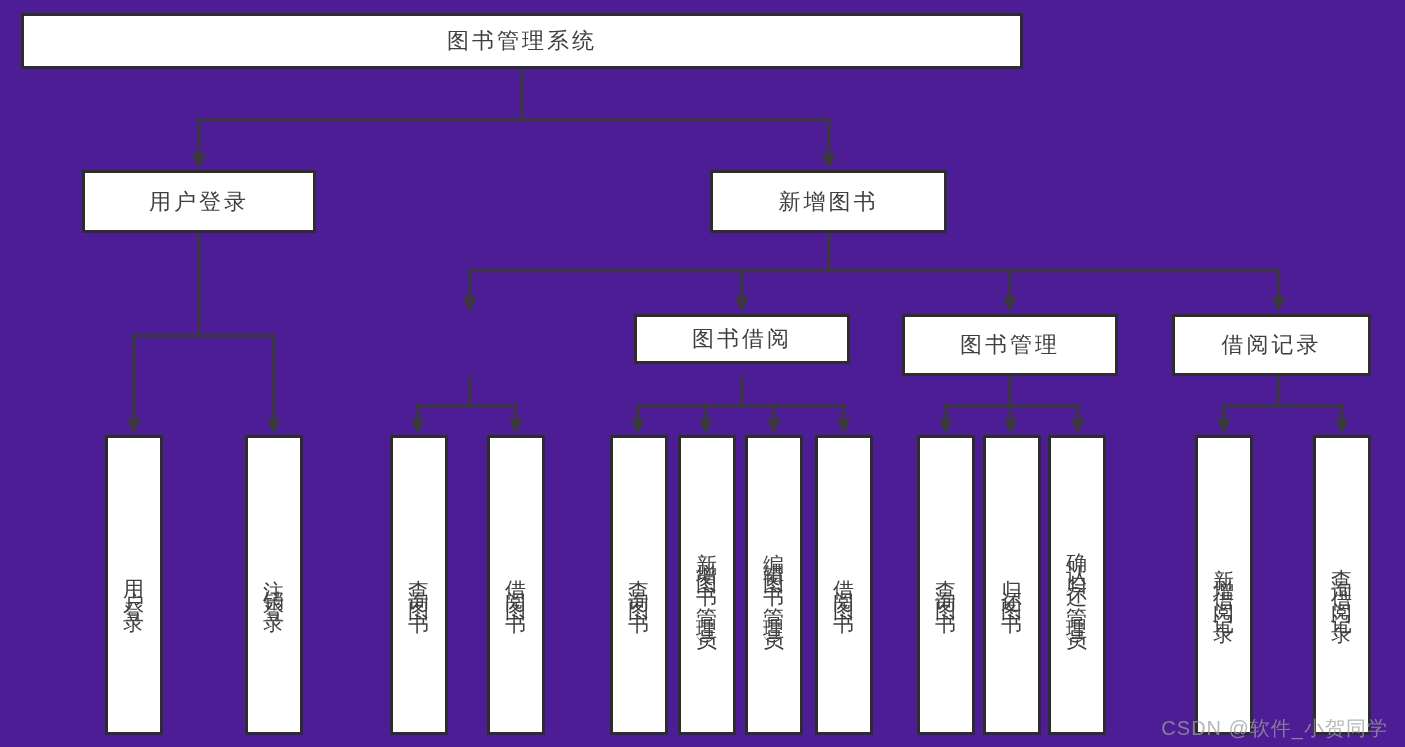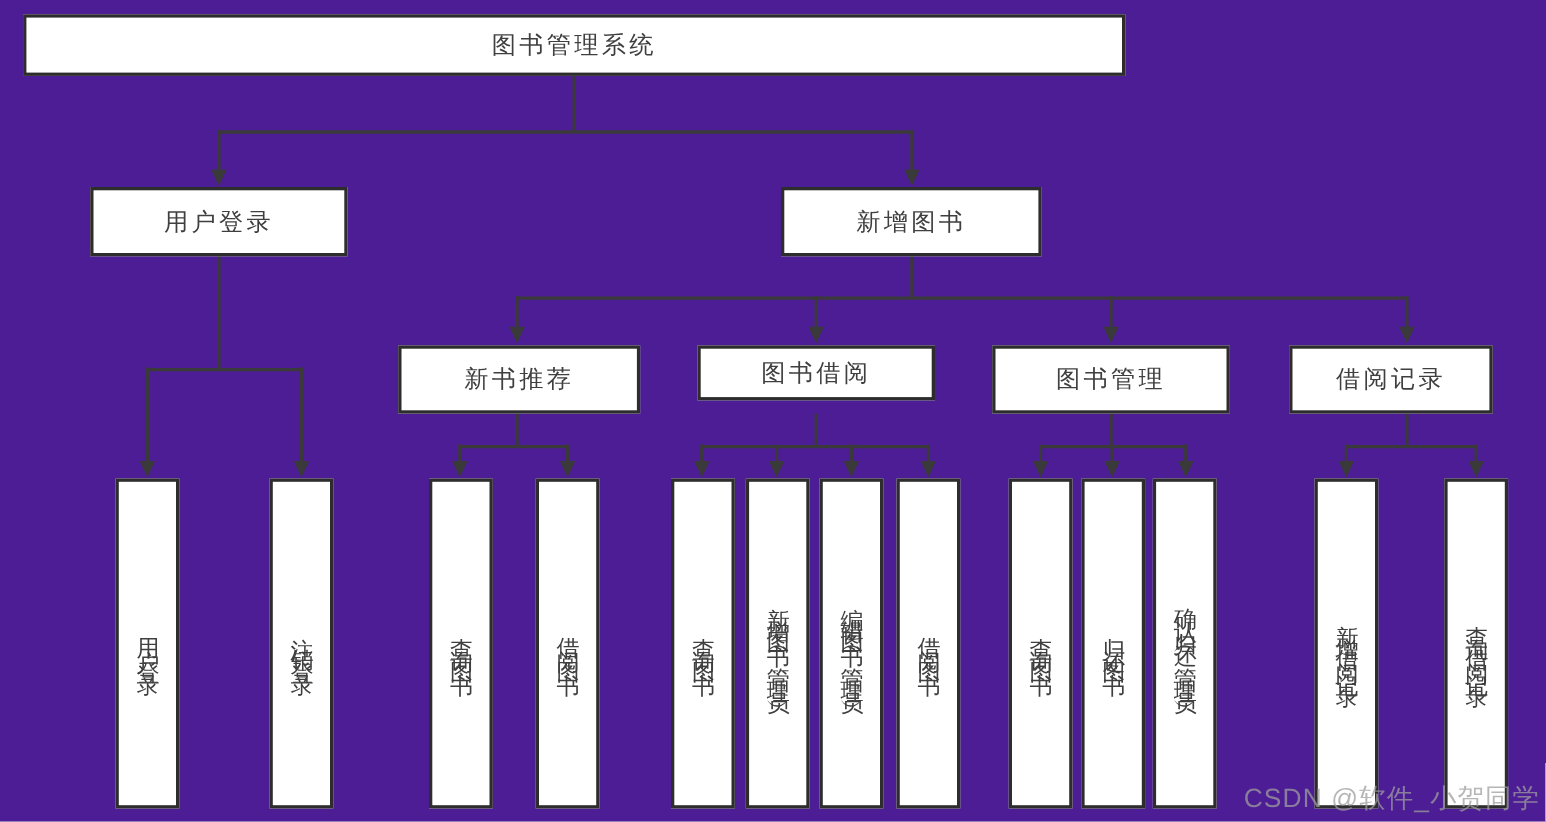--- a/index.html
+++ b/index.html
@@ -38,24 +38,24 @@
   .vlbl {
     writing-mode: vertical-rl;
     color: #3f3f3f;
     font-size: 21px;
     letter-spacing: 11px;
     line-height: 1;
     white-space: nowrap;
   }
   #watermark {
     position: absolute;
-    right: 5px;
+    right: 17px;
     bottom: 5px;
     z-index: 5;
-    font-size: 24px;
+    font-size: 20px;
     color: rgba(158, 158, 158, 0.75);
     letter-spacing: 1px;
     white-space: nowrap;
   }
 </style>
 </head>
 <body>
 
 <div id="canvas">
 
@@ -132,30 +132,27 @@
     <span class="lbl">图书管理系统</span>
   </div>
 
   <div class="box" style="left:82px; top:170px; width:234px; height:63px">
     <span class="lbl">用户登录</span>
   </div>
   <div class="box" style="left:710px; top:170px; width:237px; height:63px">
     <span class="lbl">新增图书</span>
   </div>
 
-  <div class="box" style="left:362px; top:314px; width:220px; height:62px">
-    <span class="lbl">新书推荐</span>
-  </div>
   <div class="box" style="left:634px; top:314px; width:216px; height:50px">
     <span class="lbl">图书借阅</span>
   </div>
   <div class="box" style="left:902px; top:314px; width:216px; height:62px">
     <span class="lbl">图书管理</span>
   </div>
-  <div class="box" style="left:1172px; top:314px; width:185px; height:62px">
+  <div class="box" style="left:1172px; top:314px; width:199px; height:62px">
     <span class="lbl">借阅记录</span>
   </div>
 
   <div class="box v" style="left:105px">
     <span class="vlbl">用户登录</span>
   </div>
   <div class="box v" style="left:245px">
     <span class="vlbl">注销登录</span>
   </div>
 

